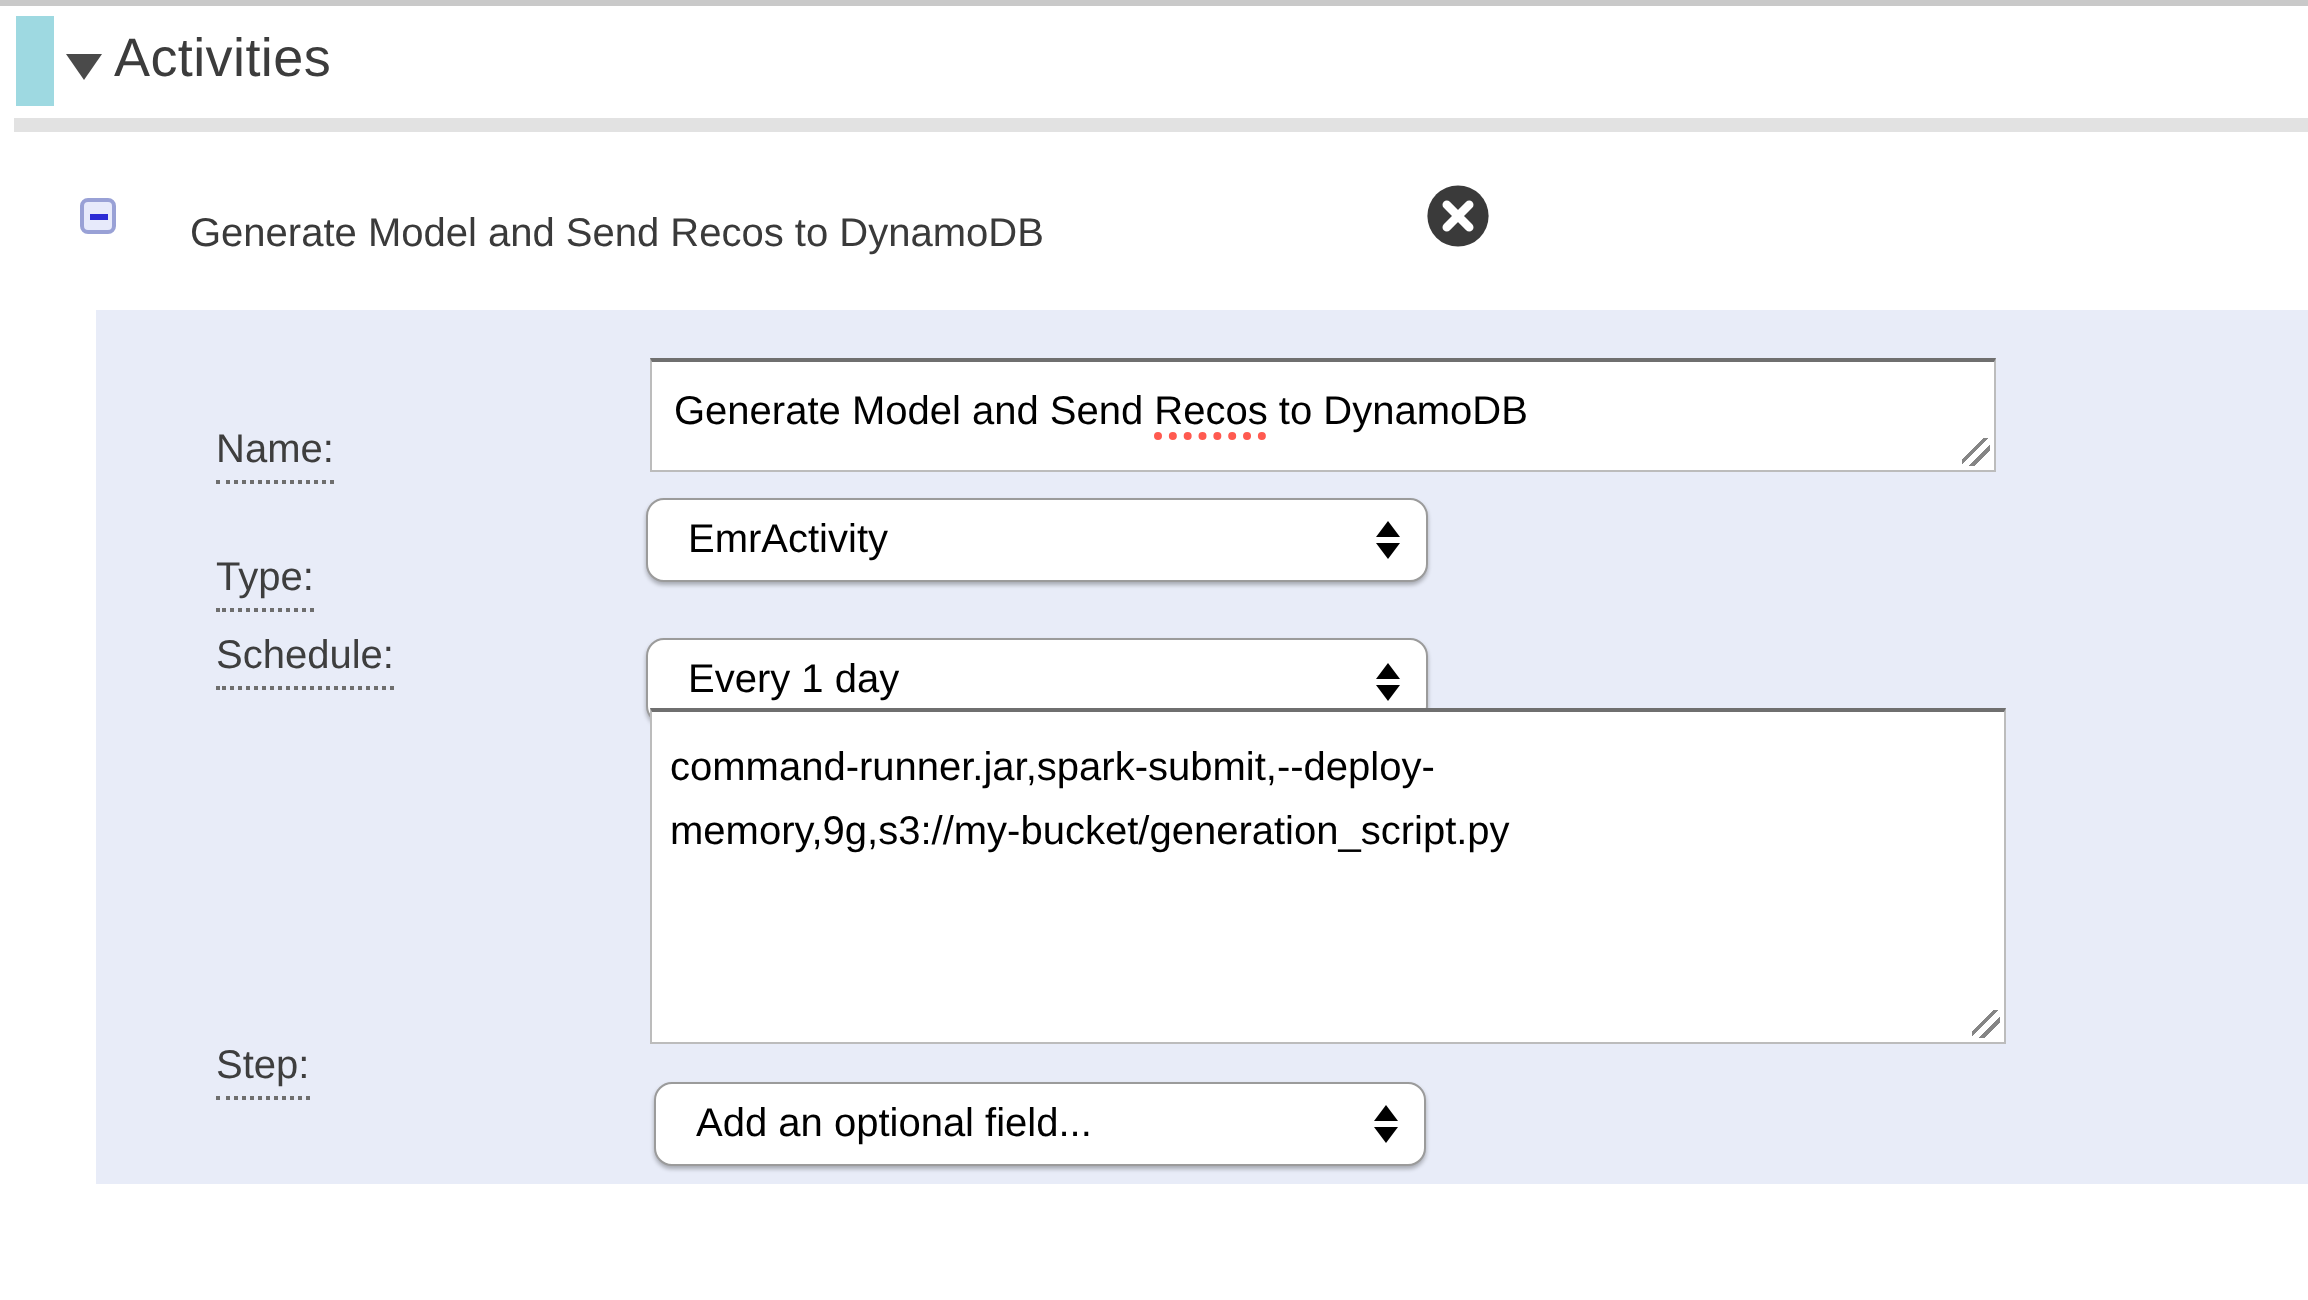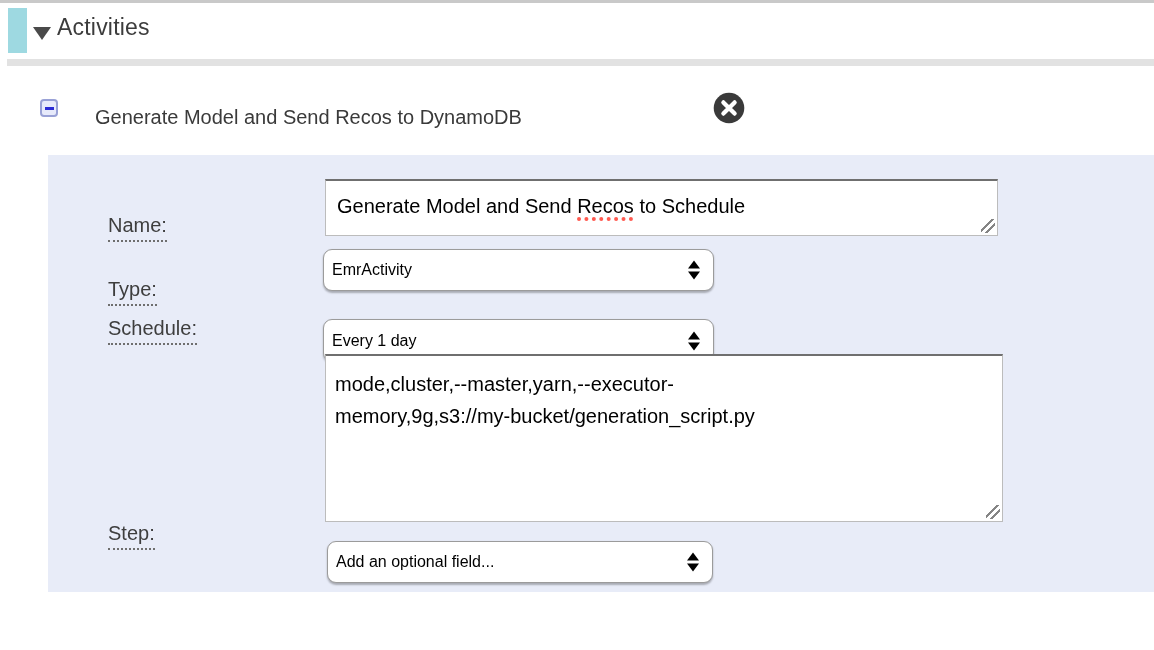--- a/index.html
+++ b/index.html
@@ -3,21 +3,21 @@
 <meta charset="utf-8">
 <style>
   * { margin:0; padding:0; box-sizing:border-box; }
   html,body { width:1154px; height:650px; background:#fff; overflow:hidden; }
   body { font-family:"Liberation Sans","DejaVu Sans",sans-serif; position:relative; }
 
   .top-border { position:absolute; left:0; top:0; width:1154px; height:3px; background:var(--top-border,#c9c9c9); }
   .section-marker { position:absolute; left:8px; top:8px; width:19px; height:45px; background:var(--section-marker,#9ed9e1); }
   .disclosure { position:absolute; left:33px; top:27px; width:0; height:0;
     border-left:9px solid transparent; border-right:9px solid transparent; border-top:13px solid #4a4a4a; }
-  .section-title { position:absolute; left:57px; top:14px; font-size:23px; font-weight:400; color:var(--heading,#3c3c3c); letter-spacing:0.2px; }
+  .section-title { position:absolute; left:57px; top:14px; font-size:27px; font-weight:400; color:var(--heading,#3c3c3c); letter-spacing:0.2px; }
   .header-rule { position:absolute; left:7px; top:59px; width:1147px; height:7px; background:var(--rule,#e2e2e2); }
 
   .collapse-btn { position:absolute; left:40px; top:99px; width:18px; height:18px;
     border:2px solid var(--collapse-border,#99a1d6); border-radius:4px; background:var(--collapse-fill,#e7eafb);
     display:flex; align-items:center; justify-content:center; cursor:pointer; }
   .minus-bar { width:9px; height:3px; background:var(--collapse-glyph,#2b2bd5); }
   .activity-title { position:absolute; left:95px; top:106px; font-size:20px; color:#3a3a3a; }
   .close-btn { position:absolute; left:713px; top:92px; width:32px; height:32px; background:none; border:0; padding:0; cursor:pointer; }
 
   .panel { position:absolute; left:48px; top:155px; width:1106px; height:437px; background:var(--panel-bg,#e8ecf8); }
@@ -34,21 +34,21 @@
   .textarea::after { content:""; position:absolute; right:2px; bottom:2px; width:14px; height:14px;
     background:linear-gradient(135deg, transparent 0 38%, #858585 38% 48%, transparent 48% 62%, #858585 62% 72%, transparent 72%); }
   .name-box { left:325px; top:179px; width:673px; height:57px; padding:13px 10px 0 11px; line-height:24px; white-space:pre; }
   .step-box { left:325px; top:354px; width:678px; height:168px; padding:12px 12px 0 9px; line-height:32px; }
 
   .misspelled { text-decoration:underline; text-decoration-style:dotted; text-decoration-color:var(--spell,#ff5a50);
     text-decoration-thickness:3.5px; text-underline-offset:4px;margin-top:23px; }
 
   .select { position:absolute; background:#fff; border:1px solid var(--select-border,#9b9b9b); border-radius:9px;
     box-shadow:0 1.5px 2px rgba(0,0,0,0.28); display:flex; align-items:center; cursor:pointer; }
-  .select-value { font-size:16px; color:#000; padding-left:8px; }
+  .select-value { font-size:20px; color:#000; padding-left:20px; }
   .type-select { left:323px; top:249px; width:391px; height:42px; }
   .schedule-select { left:323px; top:302px; width:391px; height:43px;margin-top:17px; }
   .optional-select { left:327px; top:541px; width:386px; height:42px; }
   .arrows { position:absolute; right:13px; top:50%; transform:translateY(-50%); display:flex; flex-direction:column; align-items:center; gap:3px; }
   .arrows i { display:block; width:0; height:0; border-left:6px solid transparent; border-right:6px solid transparent; }
   .arrows i.up { border-bottom:8px solid #000; }
   .arrows i.down { border-top:8px solid #000; }
 </style>
 </head>
 <body>
@@ -66,21 +66,21 @@
 <button class="close-btn">
   <svg width="32" height="32" viewBox="0 0 32 32">
     <circle cx="16" cy="16" r="15.3" fill="#3a3a3a"></circle>
     <path d="M10.4 10.4 L21.6 21.6 M21.6 10.4 L10.4 21.6" stroke="#ffffff" stroke-width="4.3" stroke-linecap="round"></path>
   </svg>
 </button>
 
 <div class="panel"></div>
 
 <span class="field-label label-name">Name:</span>
-<div class="textarea name-box"><span>Generate Model and Send </span><span class="misspelled">Recos</span><span> to Schedule</span></div>
+<div class="textarea name-box"><span>Generate Model and Send </span><span class="misspelled">Recos</span><span> to DynamoDB</span></div>
 
 <span class="field-label label-type">Type:</span>
 <div class="select type-select">
   <span class="select-value">EmrActivity</span>
   <span class="arrows">
       <i class="up"></i>
       <i class="down"></i>
     </span>
 </div>
 
@@ -88,21 +88,21 @@
 <div class="select schedule-select">
   <span class="select-value">Every 1 day</span>
   <span class="arrows">
       <i class="up"></i>
       <i class="down"></i>
     </span>
 </div>
 
 <span class="field-label label-step">Step:</span>
 <div class="textarea step-box">
-  <div>mode,cluster,--master,yarn,--executor-</div>
+  <div>command-runner.jar,spark-submit,--deploy-</div>
   <div>memory,9g,s3://my-bucket/generation_script.py</div>
 </div>
 
 <div class="select optional-select">
   <span class="select-value">Add an optional field...</span>
   <span class="arrows">
       <i class="up"></i>
       <i class="down"></i>
     </span>
 </div>

